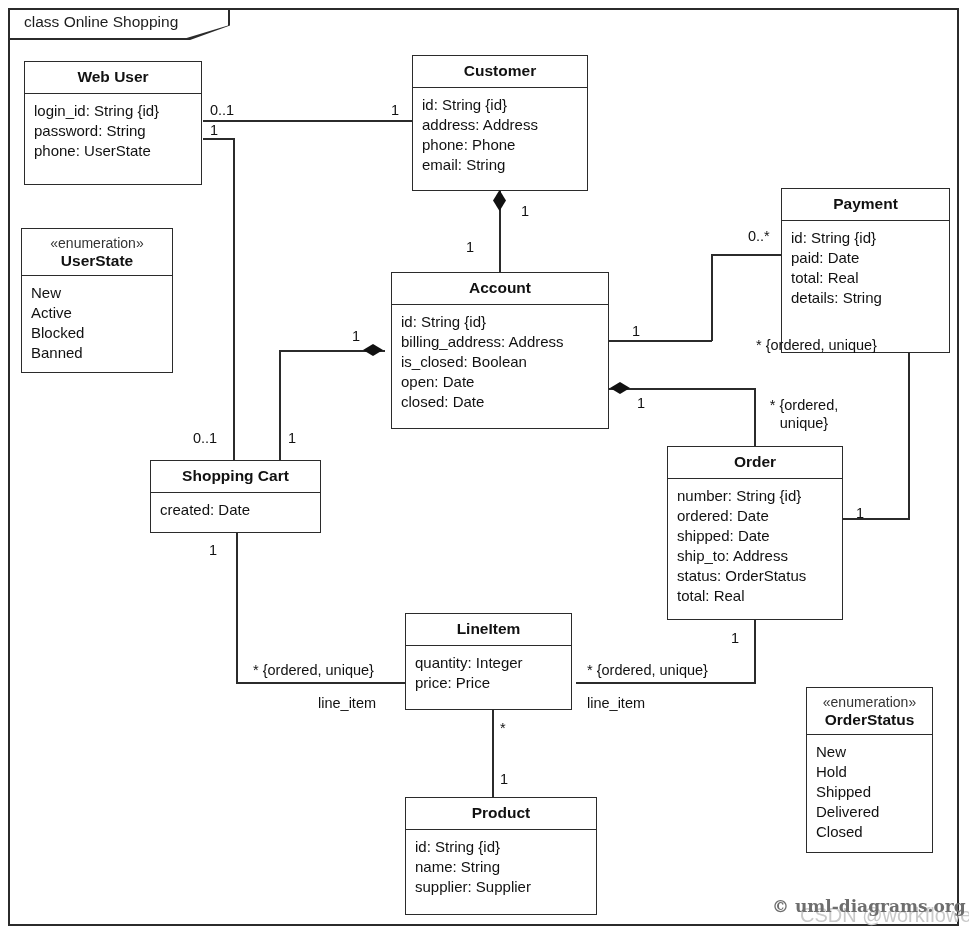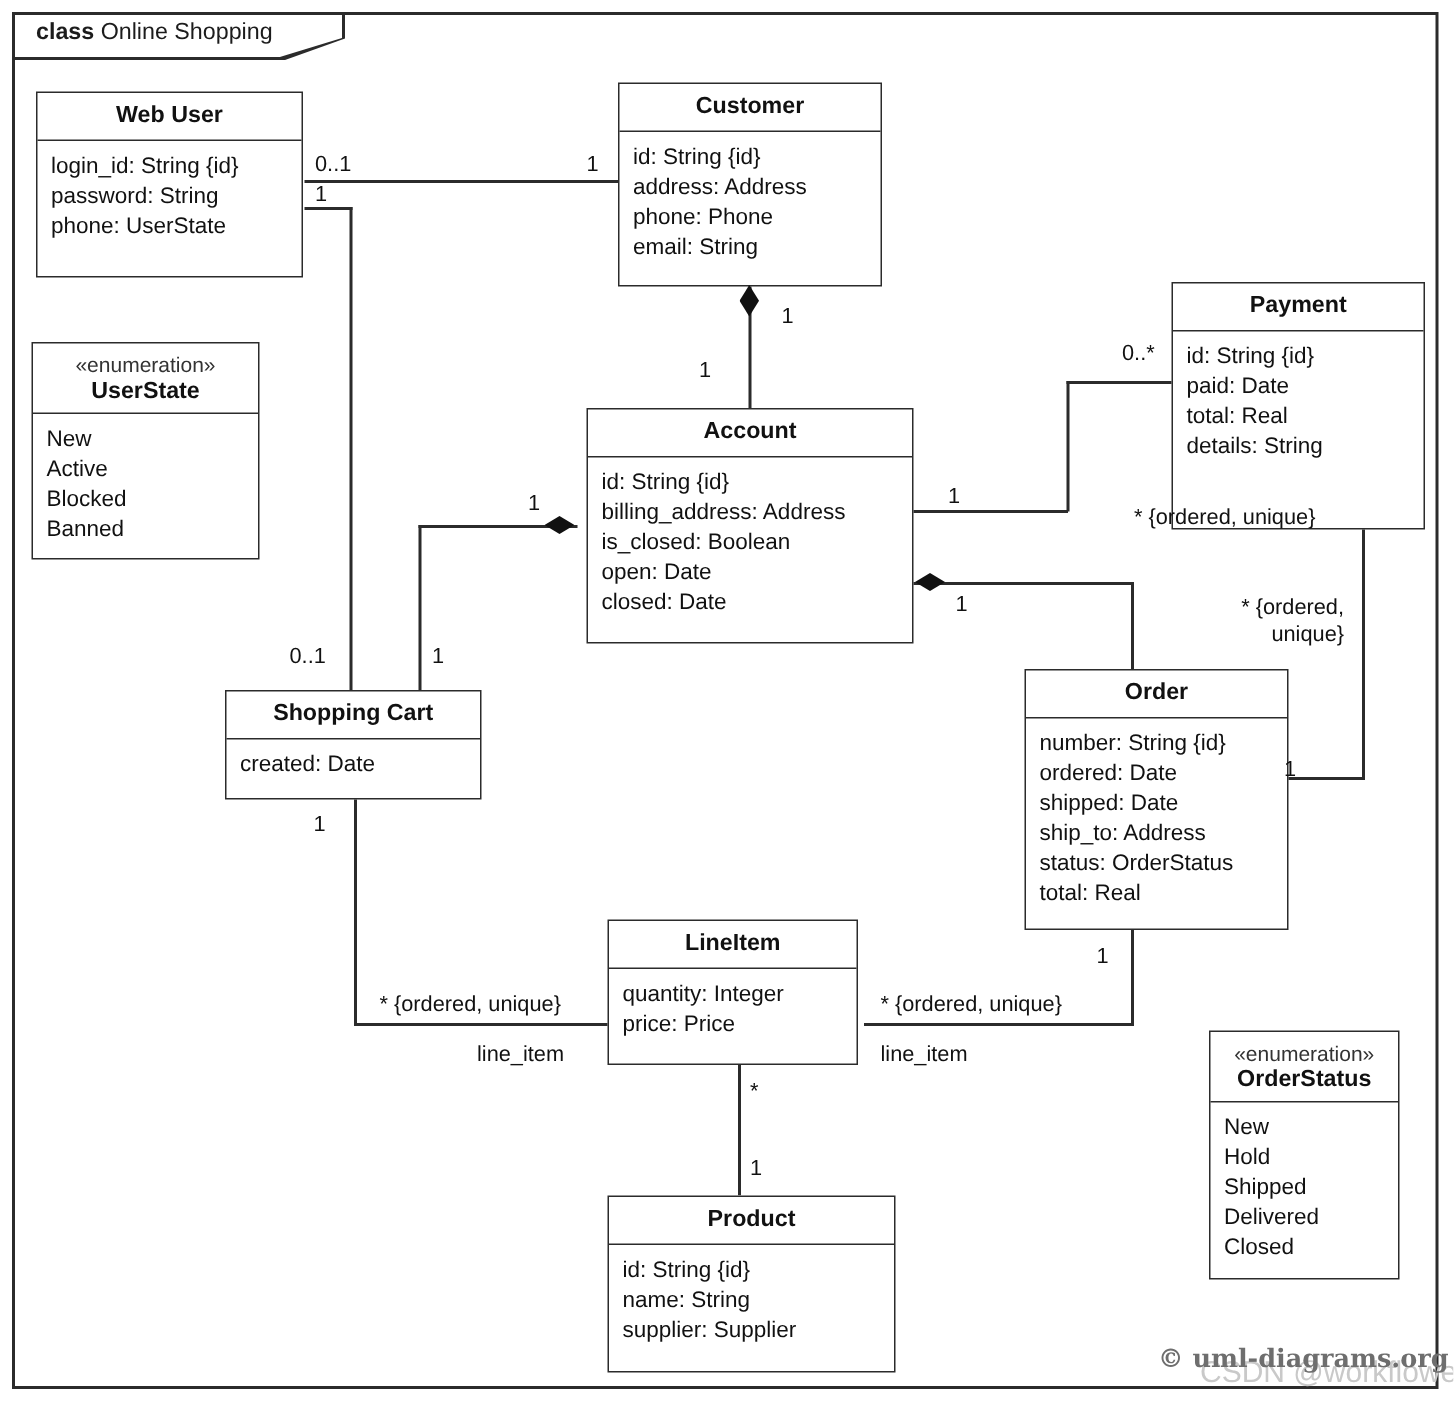--- a/index.html
+++ b/index.html
@@ -48,21 +48,21 @@
   }
   .frame-tab-text {
     position: absolute;
     left: 24px;
     top: 13px;
     z-index: 6;
     font-size: 15.5px;
     color: #1c1c1c;
     white-space: nowrap;
   }
-  .frame-tab-text b { font-weight: bold; margin-top: 28px; }
+  .frame-tab-text b { font-weight: normal; margin-top: 28px; }
 
   
   .node {
     position: absolute;
     box-sizing: border-box;
     background: #ffffff;
     border: 1.6px solid #2b2b2b;
     z-index: 5;
   }
   .node-name {
@@ -242,21 +242,21 @@
     </div>
   </div>
 
   <div class="node" style="left:150px; top:460px; width:171px; height:73px;">
     <div class="node-name">Shopping Cart</div>
     <div class="node-attrs">
       <div>created: Date</div>
     </div>
   </div>
 
-  <div class="node" style="left:667px; top:446px; width:176px; height:174px;margin-left:16px;">
+  <div class="node" style="left:667px; top:446px; width:176px; height:174px;">
     <div class="node-name">Order</div>
     <div class="node-attrs">
       <div>number: String {id}</div>
       <div>ordered: Date</div>
       <div>shipped: Date</div>
       <div>ship_to: Address</div>
       <div>status: OrderStatus</div>
       <div>total: Real</div>
     </div>
   </div>
@@ -300,21 +300,21 @@
   <div class="lbl" style="left:521px; top:202px;">1</div>
   <div class="lbl" style="left:466px; top:238px;">1</div>
 
   <div class="lbl" style="left:352px; top:327px;">1</div>
   <div class="lbl" style="left:288px; top:429px;">1</div>
 
   <div class="lbl" style="left:632px; top:322px;">1</div>
   <div class="lbl" style="left:748px; top:227px;">0..*</div>
 
   <div class="lbl" style="left:637px; top:394px;">1</div>
-  <div class="lbl two-line" style="left:800px; top:396px; width:96px;text-align:right;">
+  <div class="lbl two-line" style="left:756px; top:396px; width:96px;">
     <span>* {ordered,</span><br>
     <span>unique}</span>
   </div>
 
   <div class="lbl" style="left:756px; top:336px;">* {ordered, unique}</div>
   <div class="lbl" style="left:856px; top:504px;">1</div>
 
   <div class="lbl" style="left:209px; top:541px;">1</div>
   <div class="lbl" style="left:253px; top:661px;">* {ordered, unique}</div>
   <div class="lbl" style="left:318px; top:694px;">line_item</div>

